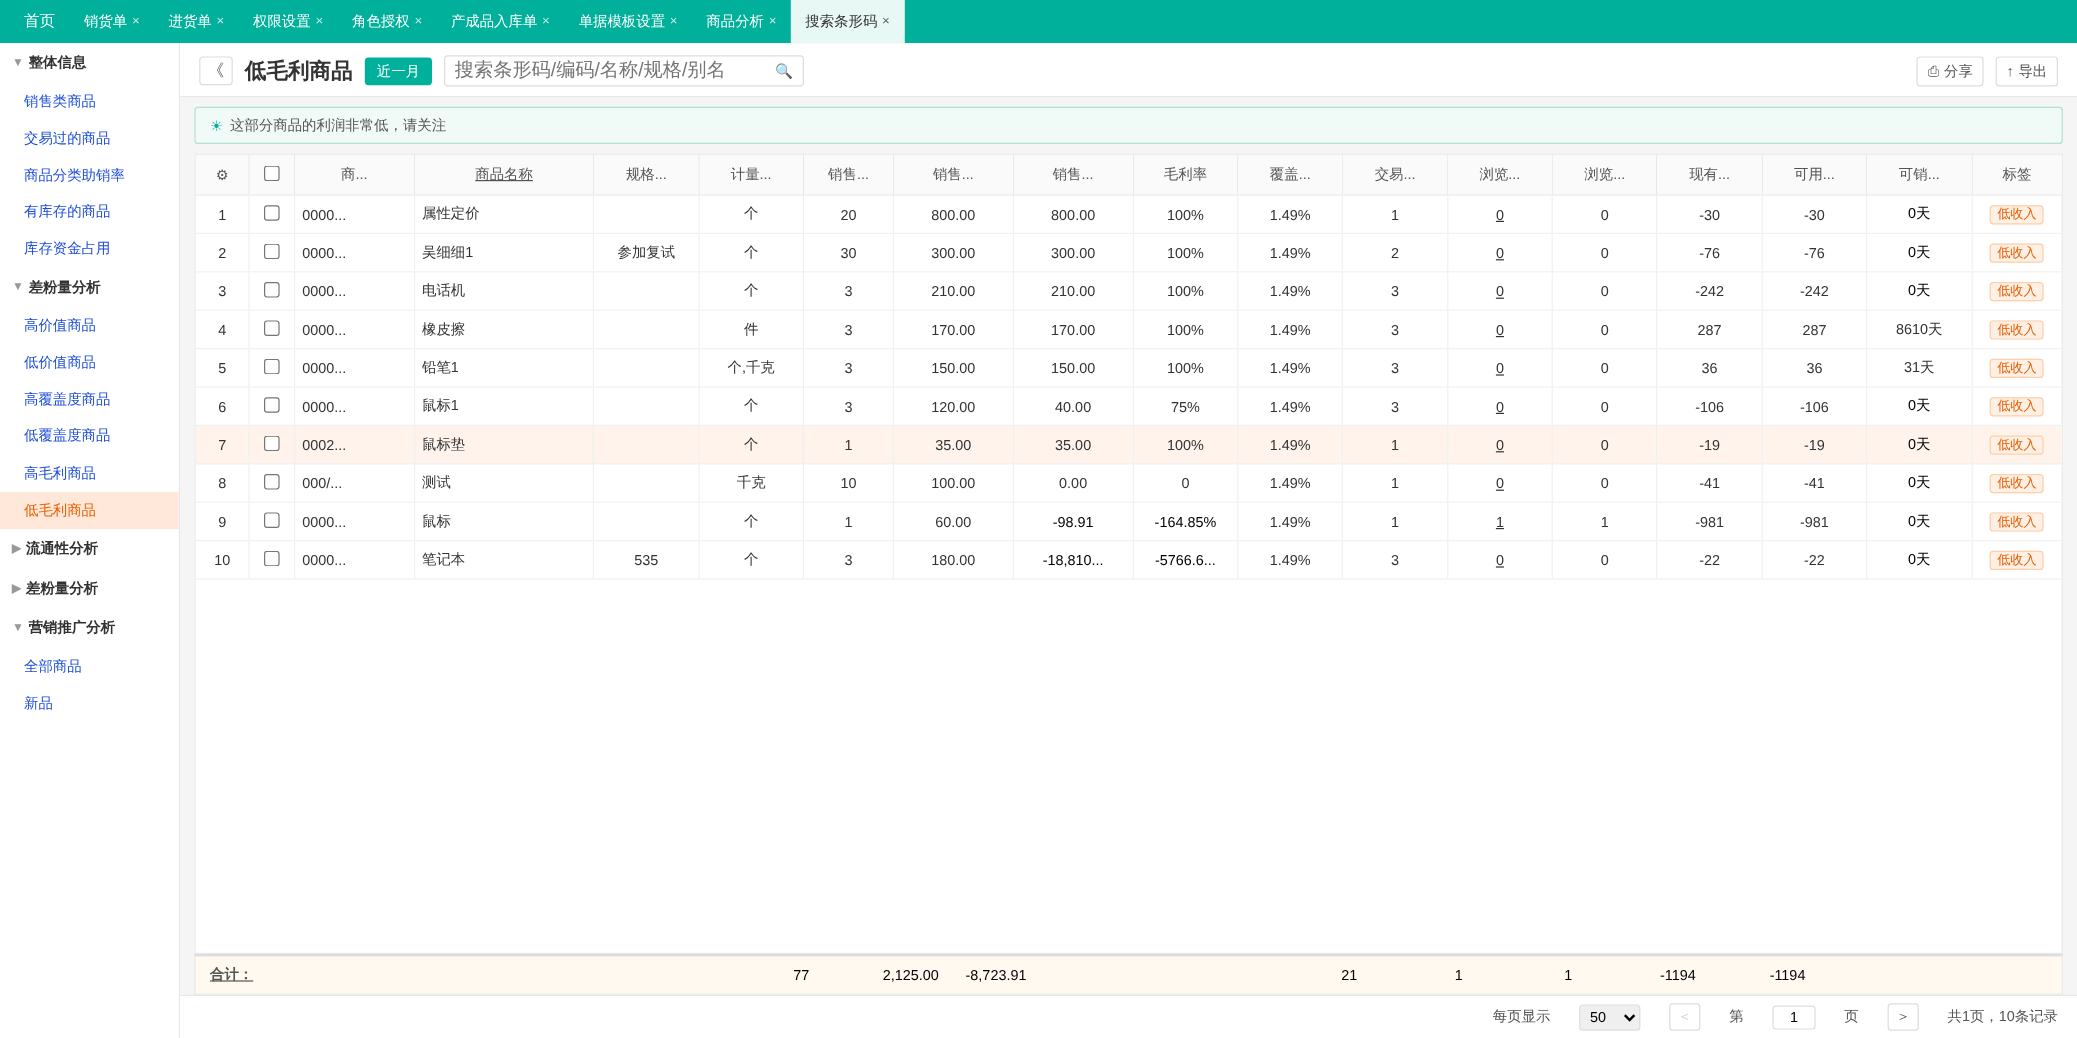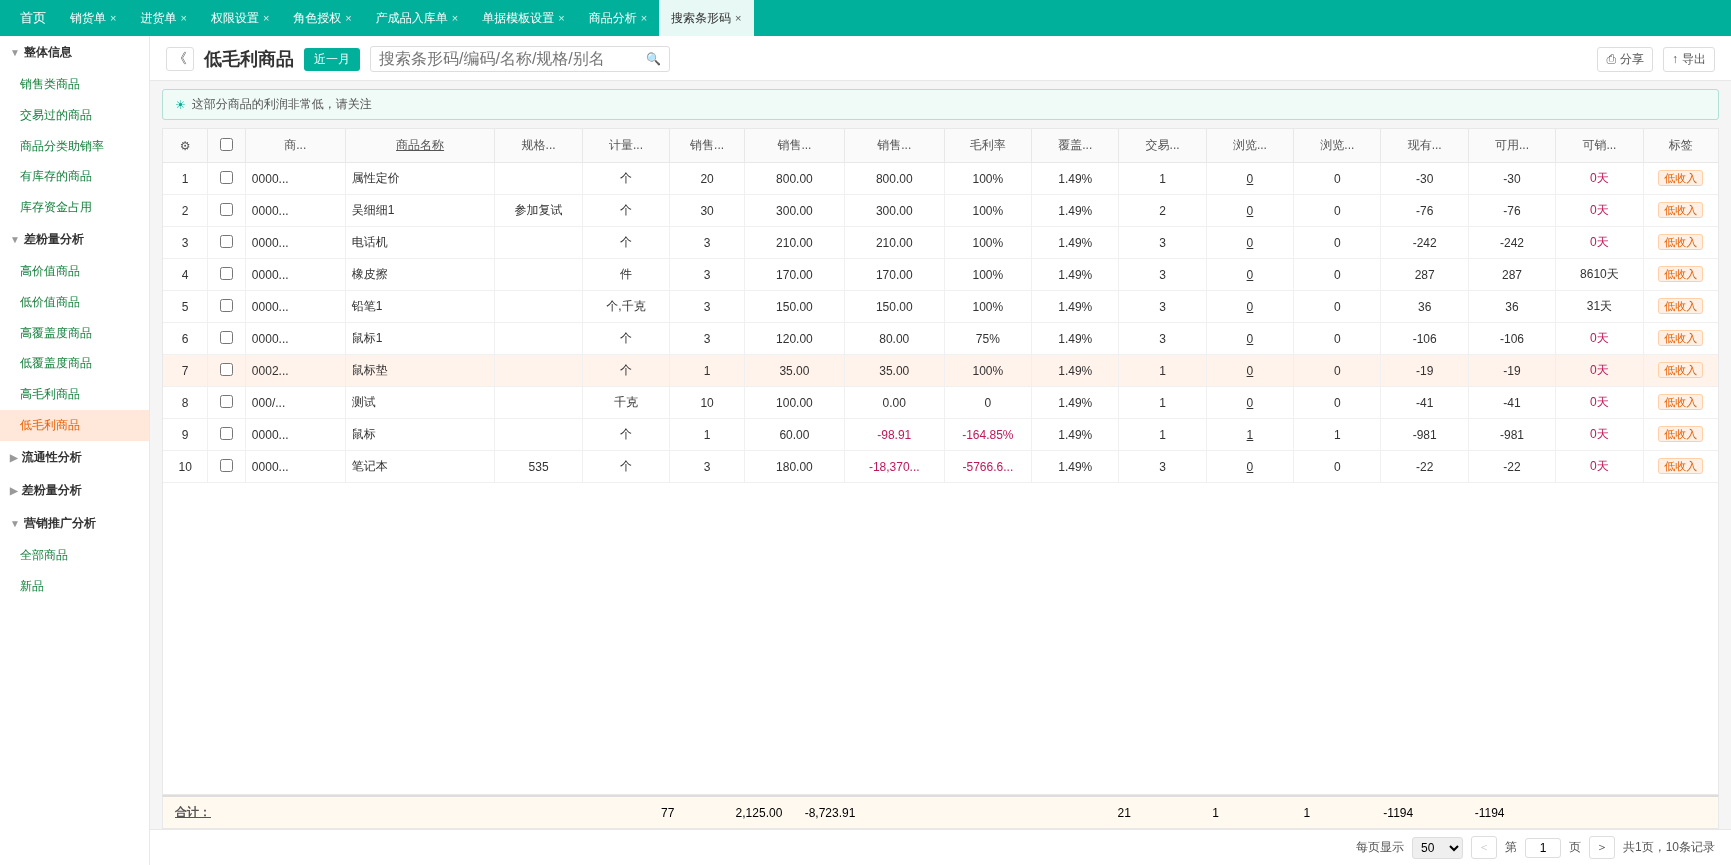--- a/index.html
+++ b/index.html
@@ -41,21 +41,21 @@
       display: flex;
       align-items: center;
       padding: 8px 10px;
       color: #333;
       font-weight: bold;
       cursor: pointer;
     }
     .sidebar-group-title .arrow { margin-right: 4px; color: #999; font-size: 10px; }
     .sidebar-item {
       padding: 7px 10px 7px 20px;
-      color: #15803d;
+      color: #1d4ed8;
       cursor: pointer;
       line-height: 1.4;
     }
     .sidebar-item.active { background: #ffe8d9; color: #e85e00; }
 
     
     .content-area {
       flex: 1;
       display: flex;
       flex-direction: column;
@@ -164,39 +164,39 @@
     tbody tr { border-bottom: 1px solid #f0f0f0; }
     tbody tr.highlighted { background: #fff3ec; }
     tbody td {
       padding: 7px 6px;
       text-align: center;
       color: #333;
       border-right: 1px solid #f0f0f0;
     }
     tbody td:last-child { border-right: none; }
     .text-left { text-align: left; }
-    .text-red { color: #be185d; }
+    .text-red { color: #000000; }
     .tag-low-income {
       background: #fff0e6;
       color: #e85e00;
       border: 1px solid #ffd0a8;
       border-radius: 3px;
       padding: 1px 5px;
       font-size: 11px;
     }
 
     
     .pagination-bar {
       background: #fff;
       border-top: 1px solid #e8e8e8;
       padding: 6px 16px;
       display: flex;
       align-items: center;
       justify-content: flex-end;
-      gap: 8px;
+      gap: 24px;
       height: 36px;
     }
     .pagination-bar span { color: #555; }
     .pagination-bar select {
       border: 1px solid #ddd;
       border-radius: 3px;
       padding: 2px 4px;
     }
     .pagination-bar input {
       width: 36px;
@@ -469,21 +469,21 @@
     </tr>
             <tr>
       <td>6</td>
       <td><input type="checkbox" style=""></td>
       <td class="text-left">0000...</td>
       <td class="text-left">鼠标1</td>
       <td></td>
       <td>个</td>
       <td>3</td>
       <td>120.00</td>
-      <td>80.00</td>
+      <td>40.00</td>
       <td>75%</td>
       <td>1.49%</td>
       <td>3</td>
       <td><span class="underline-link">0</span></td>
       <td>0</td>
       <td>-106</td>
       <td>-106</td>
       <td class="text-red">0天</td>
       <td><span class="tag-low-income">低收入</span></td>
     </tr>
@@ -549,21 +549,21 @@
     </tr>
             <tr>
       <td>10</td>
       <td><input type="checkbox" style=""></td>
       <td class="text-left">0000...</td>
       <td class="text-left">笔记本</td>
       <td>535</td>
       <td>个</td>
       <td>3</td>
       <td>180.00</td>
-      <td class="text-red">-18,370...</td>
+      <td class="text-red">-18,810...</td>
       <td class="text-red">-5766.6...</td>
       <td>1.49%</td>
       <td>3</td>
       <td><span class="underline-link">0</span></td>
       <td>0</td>
       <td>-22</td>
       <td>-22</td>
       <td class="text-red">0天</td>
       <td><span class="tag-low-income">低收入</span></td>
     </tr>

